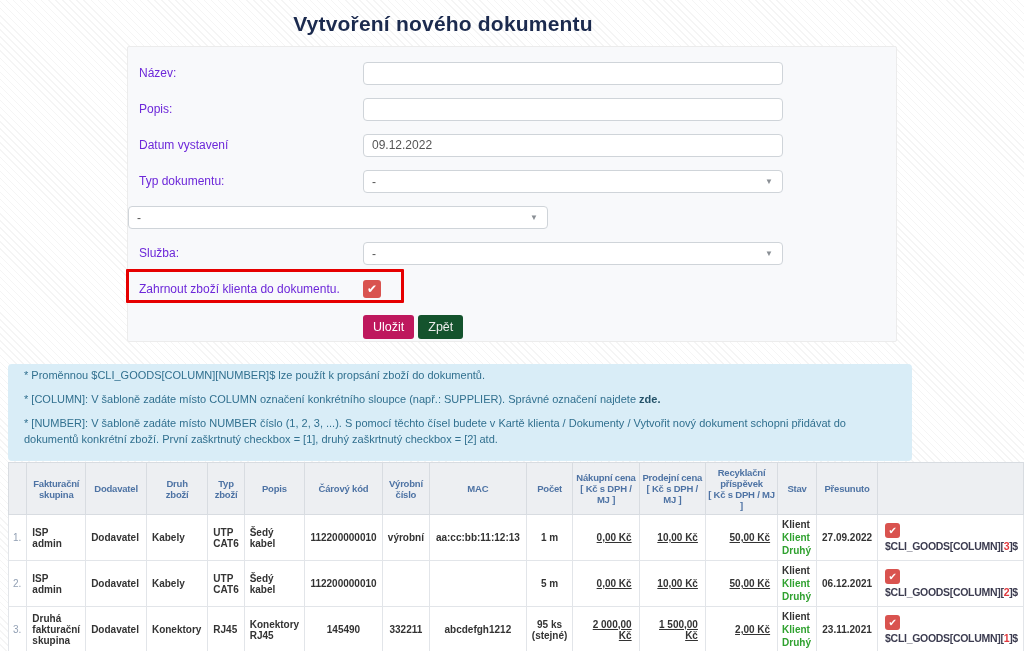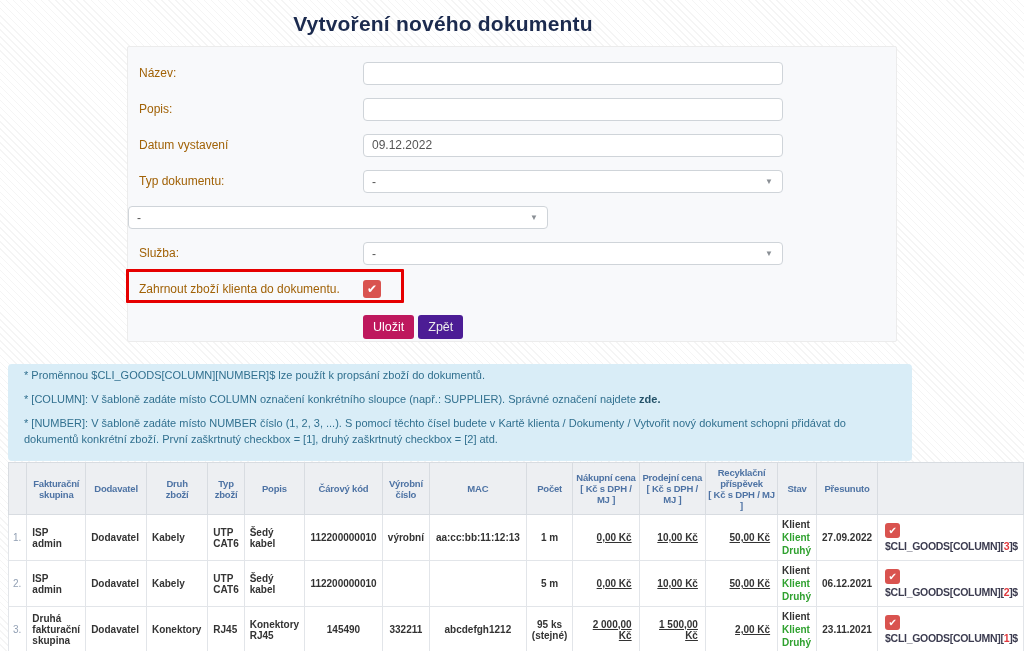--- a/index.html
+++ b/index.html
@@ -18,21 +18,21 @@
   }
 
   
   .form-panel {
     position: absolute; left: 127px; top: 46px; width: 770px; height: 296px;
     background: #f8f9fb; border: 1px solid #ececec; border-radius: 2px;
     padding-top: 8px;
   }
   .form-row { height: 36px; display: flex; align-items: center; }
   .form-label {
-    width: 235px; padding-left: 11px; font-size: 12px; color: #a16207;
+    width: 235px; padding-left: 11px; font-size: 12px; color: #6d28d9;
     flex: none;
   }
   .form-control-wrap { position: relative; width: 420px; flex: none; }
   .text-input {
     width: 420px; height: 23px; border: 1px solid #cfd4d9; border-radius: 4px;
     background: #ffffff; font-family: inherit; font-size: 12px; color: #555;
     padding: 0 8px; outline: none;
   }
   .select-box {
     width: 420px; height: 23px; border: 1px solid #cfd4d9; border-radius: 4px;
@@ -44,21 +44,21 @@
   }
   .checkbox-row { margin-top: 0; }
   .red-checkbox {
     width: 18px; height: 18px; background: #d9534f; border-radius: 3px;
     color: #ffffff; font-size: 12px; line-height: 18px; text-align: center;
     cursor: pointer;
   }
   .buttons-row { padding-left: 235px; height: 40px; display: flex; align-items: center; gap: 4px; }
   .btn { border: none; border-radius: 3px; font-family: inherit; font-size: 12.5px; padding: 5px 10px; cursor: pointer; }
   .btn-save { background: #be185d; color: #ffffff; }
-  .btn-back { background: #4c1d95; color: #ececec; text-align: right; }
+  .btn-back { background: #14532d; color: #ececec; text-align: right; }
 
   
   .annotation-rect {
     position: absolute; left: 126px; top: 269px; width: 278px; height: 34px;
     border: 3px solid #e60000; border-radius: 1px; z-index: 6; pointer-events: none;
   }
 
   
   .info-box {
     position: absolute; left: 8px; top: 364px; width: 904px; height: 97px;

